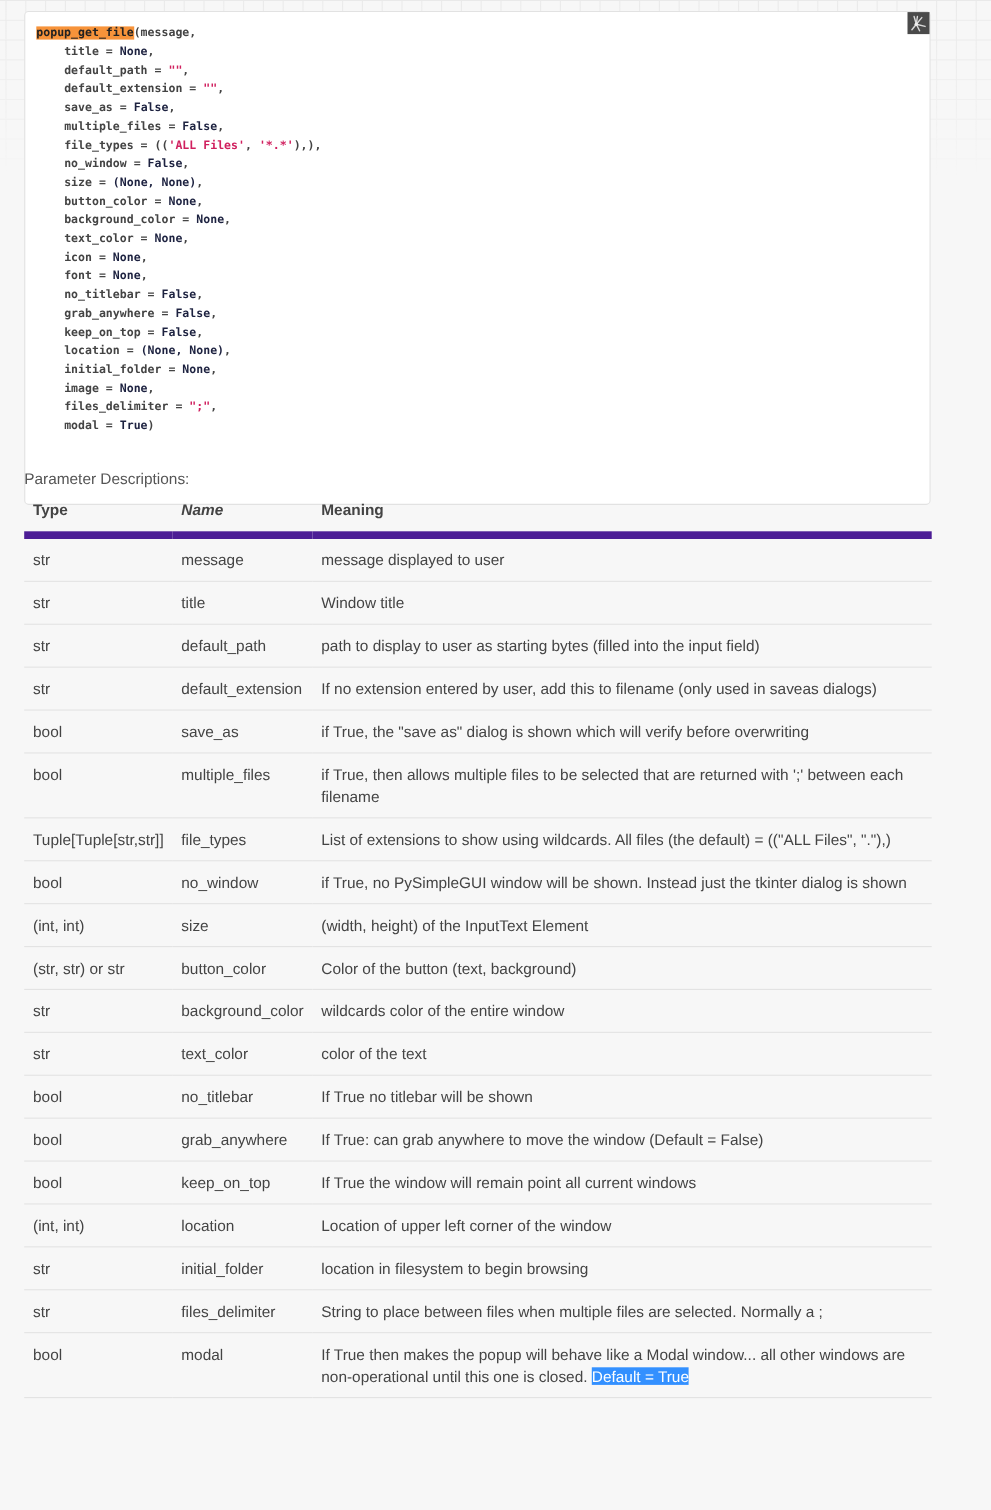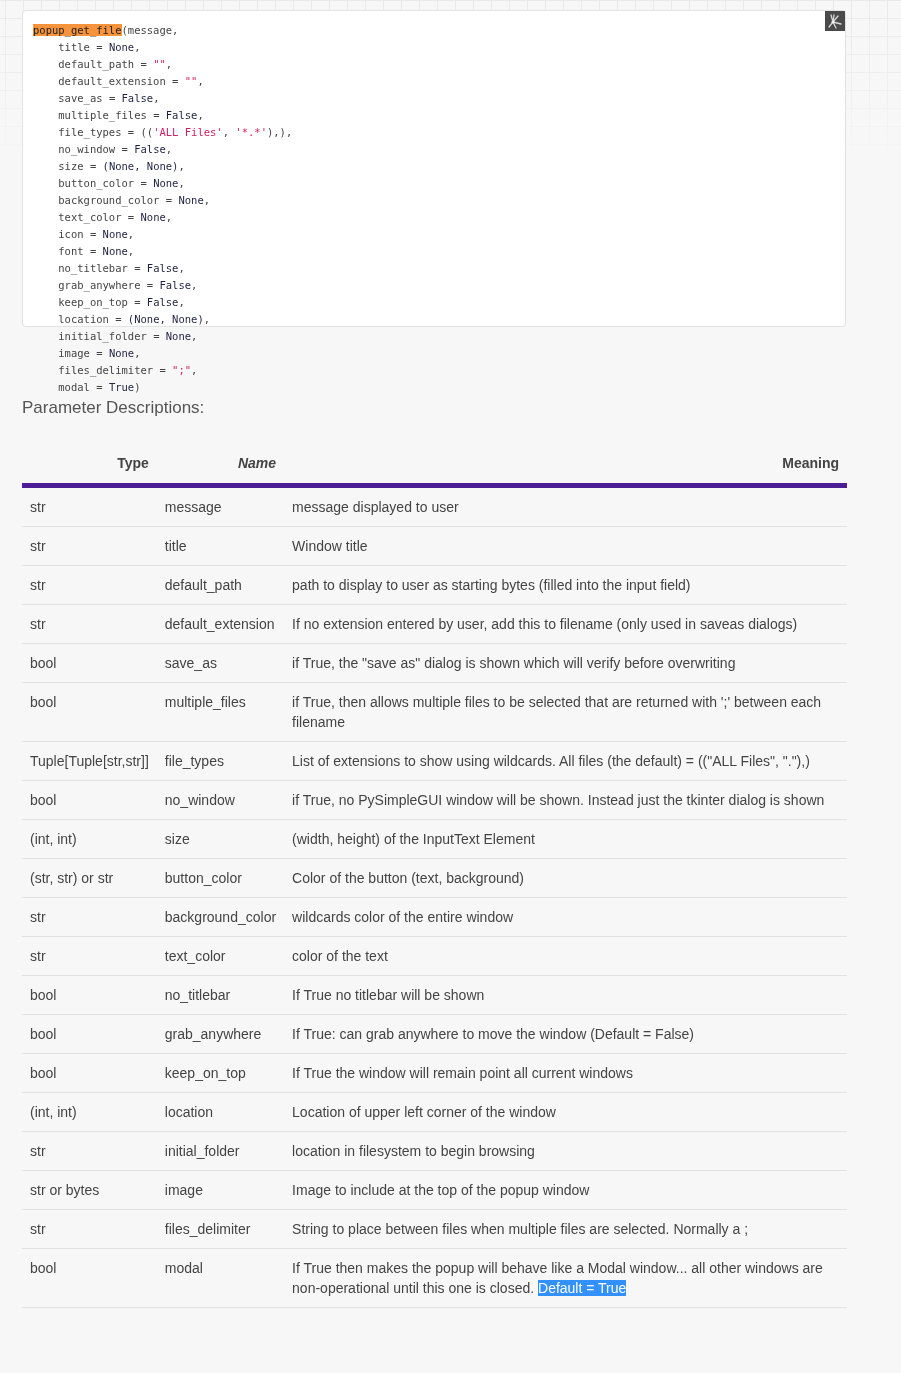--- a/index.html
+++ b/index.html
@@ -17,60 +17,61 @@
     background-image:
       linear-gradient(to right, #e9e9e9 1px, transparent 1px),
       linear-gradient(to bottom, #e9e9e9 1px, transparent 1px);
     background-size: 18px 18px;
     background-position: 5px 0;
     -webkit-mask-image: linear-gradient(to bottom, rgba(0,0,0,1) 0%, rgba(0,0,0,0.6) 50%, rgba(0,0,0,0) 100%);
     mask-image: linear-gradient(to bottom, rgba(0,0,0,1) 0%, rgba(0,0,0,0.6) 50%, rgba(0,0,0,0) 100%);
     z-index: 0;
   }
   .code-card {
-    position: absolute; left: 22px; top: 10px; width: 824px; height: 317px;
+    position: absolute; left: 22px; top: 10px; width: 824px; height: 449px;
     background: #fff;
     border: 1px solid #e2e2e2;
     border-radius: 4px;
     box-sizing: border-box;
     z-index: 1;
+    font-weight: bold;
   }
   .code-icon {
     position: absolute; right: 0; top: 0; width: 20px; height: 20px;
     background: #4a4a4a;
     display: flex; align-items: center; justify-content: center;
   }
   pre.code {
     margin: 0;
     position: absolute; left: 10px; top: 11px;
     font-family: "DejaVu Sans Mono", monospace;
     font-size: 10.5px;
     line-height: 17px;
     color: #444;
     white-space: pre;
   }
   .fn-name { background: #f7933a; color: #222; }
   .kw { color: #1d2240; }
   .str { color: #d01f5e; }
   .desc-heading {
-    position: absolute; left: 22px; top: 398px;
-    font-size: 17px; color: #555;
+    position: absolute; left: 22px; top: 427px;
+    font-size: 14px; color: #555;
     z-index: 1;
   }
   table.params {
     position: absolute; left: 22px; top: 444px; width: 825px;
     border-collapse: collapse;
     font-size: 14px;
     color: #444;
     z-index: 1;
   }
   table.params th {
-    text-align: right; font-weight: bold;
+    text-align: left; font-weight: bold;
     padding: 11px 8px 12px 8px;
-    border-bottom: 5px solid #4c1d95;
+    border-bottom: 7px solid #4c1d95;
     color: #444;
   }
   table.params td {
     padding: 9px 8px 9px 8px;
     line-height: 20px;
     border-bottom: 1px solid #e3e3e3;
     vertical-align: top;
   }
   table.params td.c-type { width: 118px; white-space: nowrap; margin-top: 20px; }
   table.params td.c-name { width: 111px; white-space: nowrap; }
@@ -211,25 +212,20 @@
         <td class="c-type">(int, int)</td>
         <td class="c-name">location</td>
         <td><span>Location of upper left corner of the window</span></td>
       </tr>
       <tr>
         <td class="c-type">str</td>
         <td class="c-name">initial_folder</td>
         <td><span>location in filesystem to begin browsing</span></td>
       </tr>
       <tr>
-        <td class="c-type">str or bytes</td>
-        <td class="c-name">image</td>
-        <td><span>Image to include at the top of the popup window</span></td>
-      </tr>
-      <tr>
         <td class="c-type">str</td>
         <td class="c-name">files_delimiter</td>
         <td><span>String to place between files when multiple files are selected. Normally a ;</span></td>
       </tr>
       <tr>
         <td class="c-type">bool</td>
         <td class="c-name">modal</td>
         <td><span>If True then makes the popup will behave like a Modal window... all other windows are non-operational until this one is closed.</span> <span class="sel">Default = True</span></td>
       </tr>
     </tbody>

